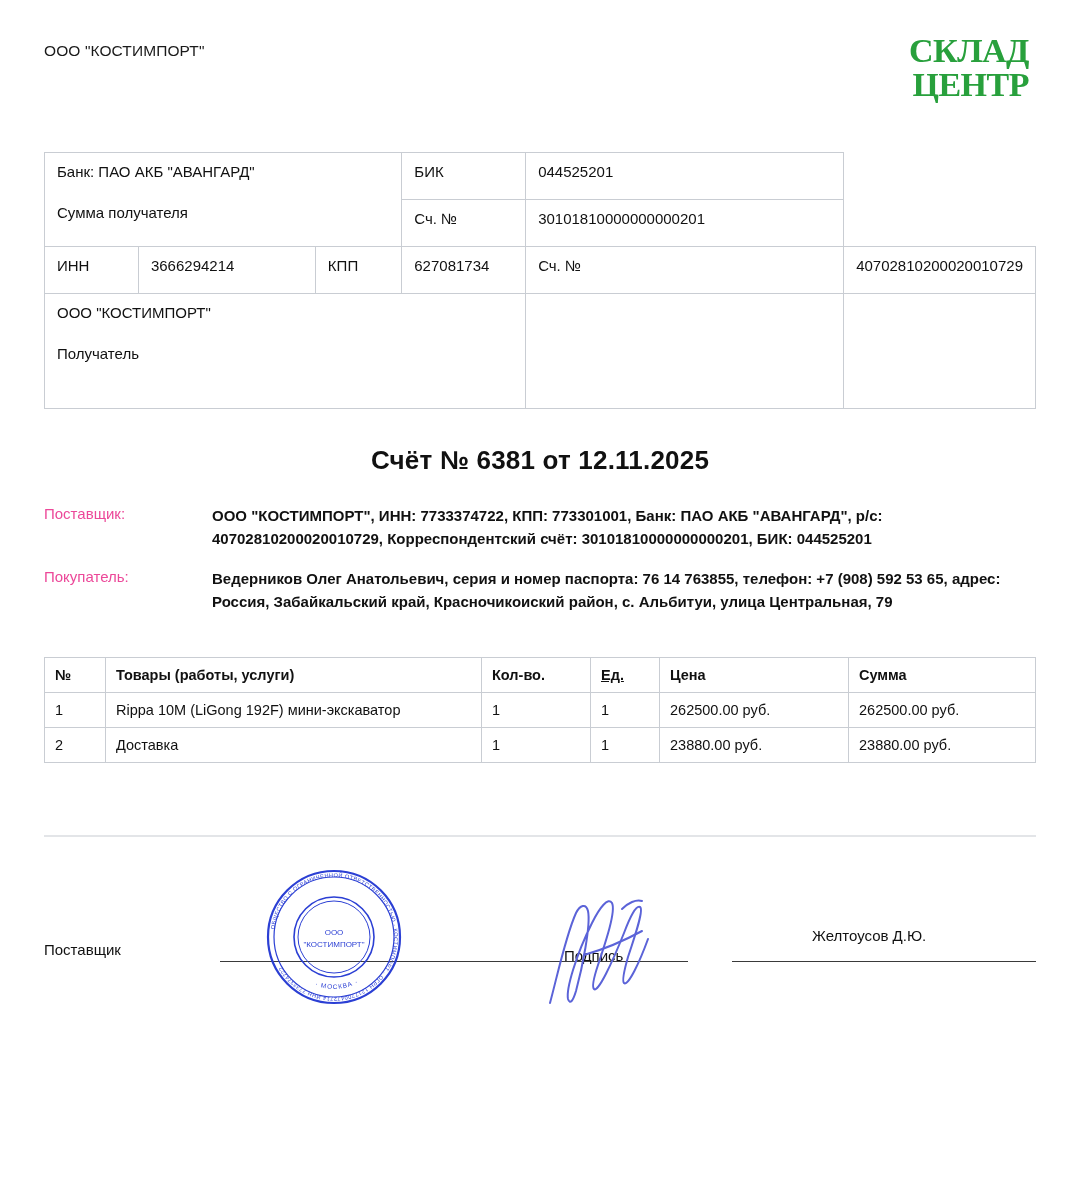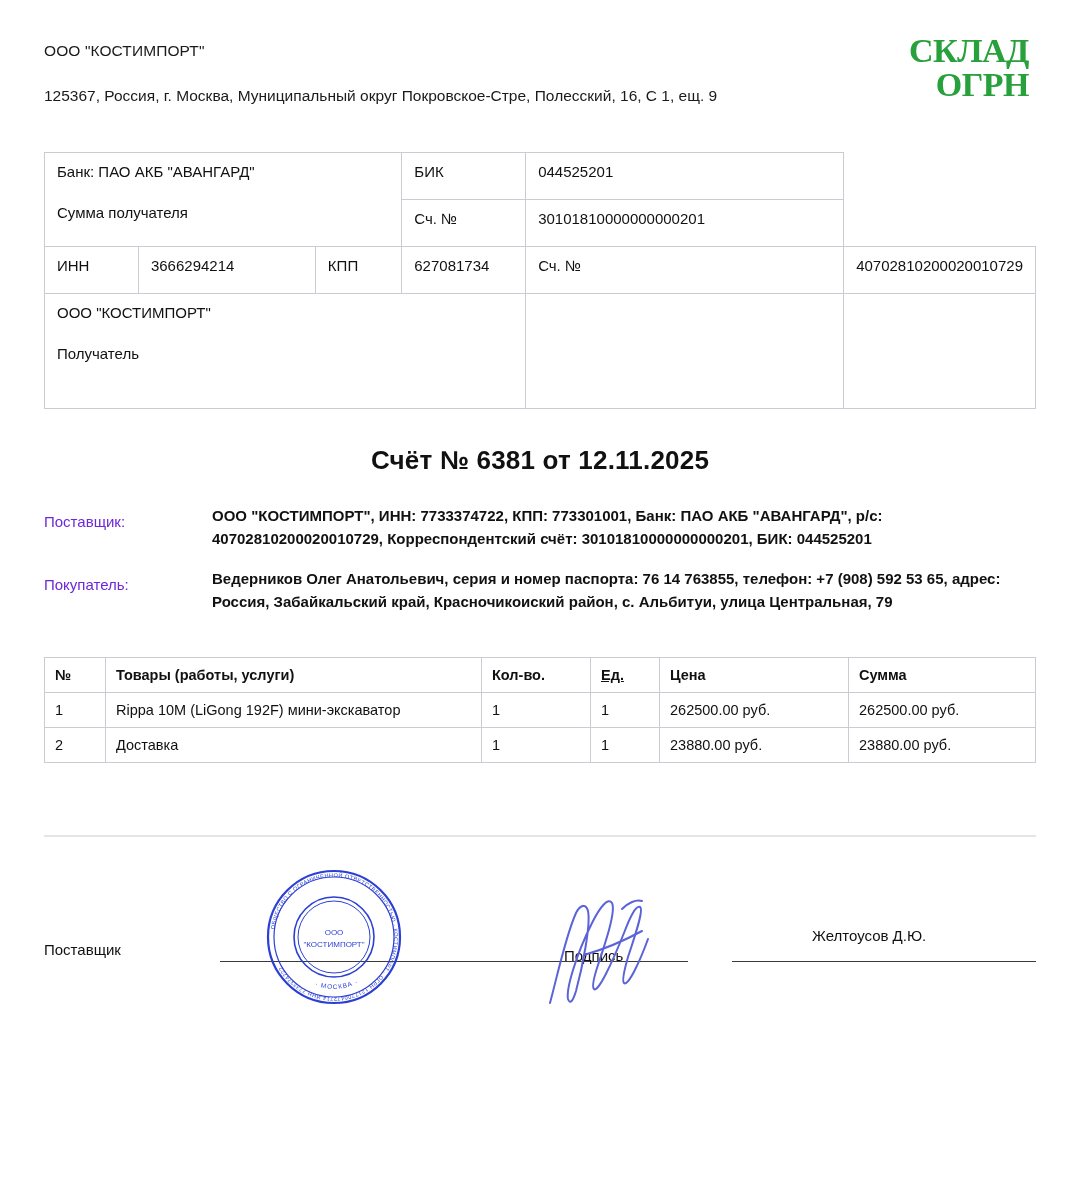--- a/index.html
+++ b/index.html
@@ -95,23 +95,22 @@
 
   
   .party-row {
     display: flex;
     margin-bottom: 16px;
   }
   .party-label {
     width: 168px;
     flex: 0 0 168px;
     font-size: 15px;
-    color: #6d28d9;
+    color: #ec4899;
     padding-top: 1px;
-    margin-top: 8px;
   }
   .party-value {
     flex: 1;
     font-size: 15px;
     font-weight: bold;
     line-height: 1.55;
   }
 
   
   .items-table {
@@ -203,24 +202,23 @@
   }
 </style>
 </head>
 <body>
 
 <div class="page">
   <div class="inner">
 
     <div class="header">
       <div class="company-name">ООО "КОСТИМПОРТ"</div>
-      <div class="company-address">125367, Россия, г. Москва, Муниципальный округ Покровское-Стре, Полесский, 16, С 1, ещ. 9</div>
       <div class="logo">
         <span class="l1">СКЛАД</span>
-        <span class="l2">ОГРН</span>
+        <span class="l2">ЦЕНТР</span>
       </div>
     </div>
 
     <table class="bank-table">
       <tbody>
         <tr>
           <td colspan="3" rowspan="2" class="bank-cell-tall">
             <span>Банк: ПАО АКБ "АВАНГАРД"</span>
             <span class="bank-label-sub">Сумма получателя</span>
           </td>

